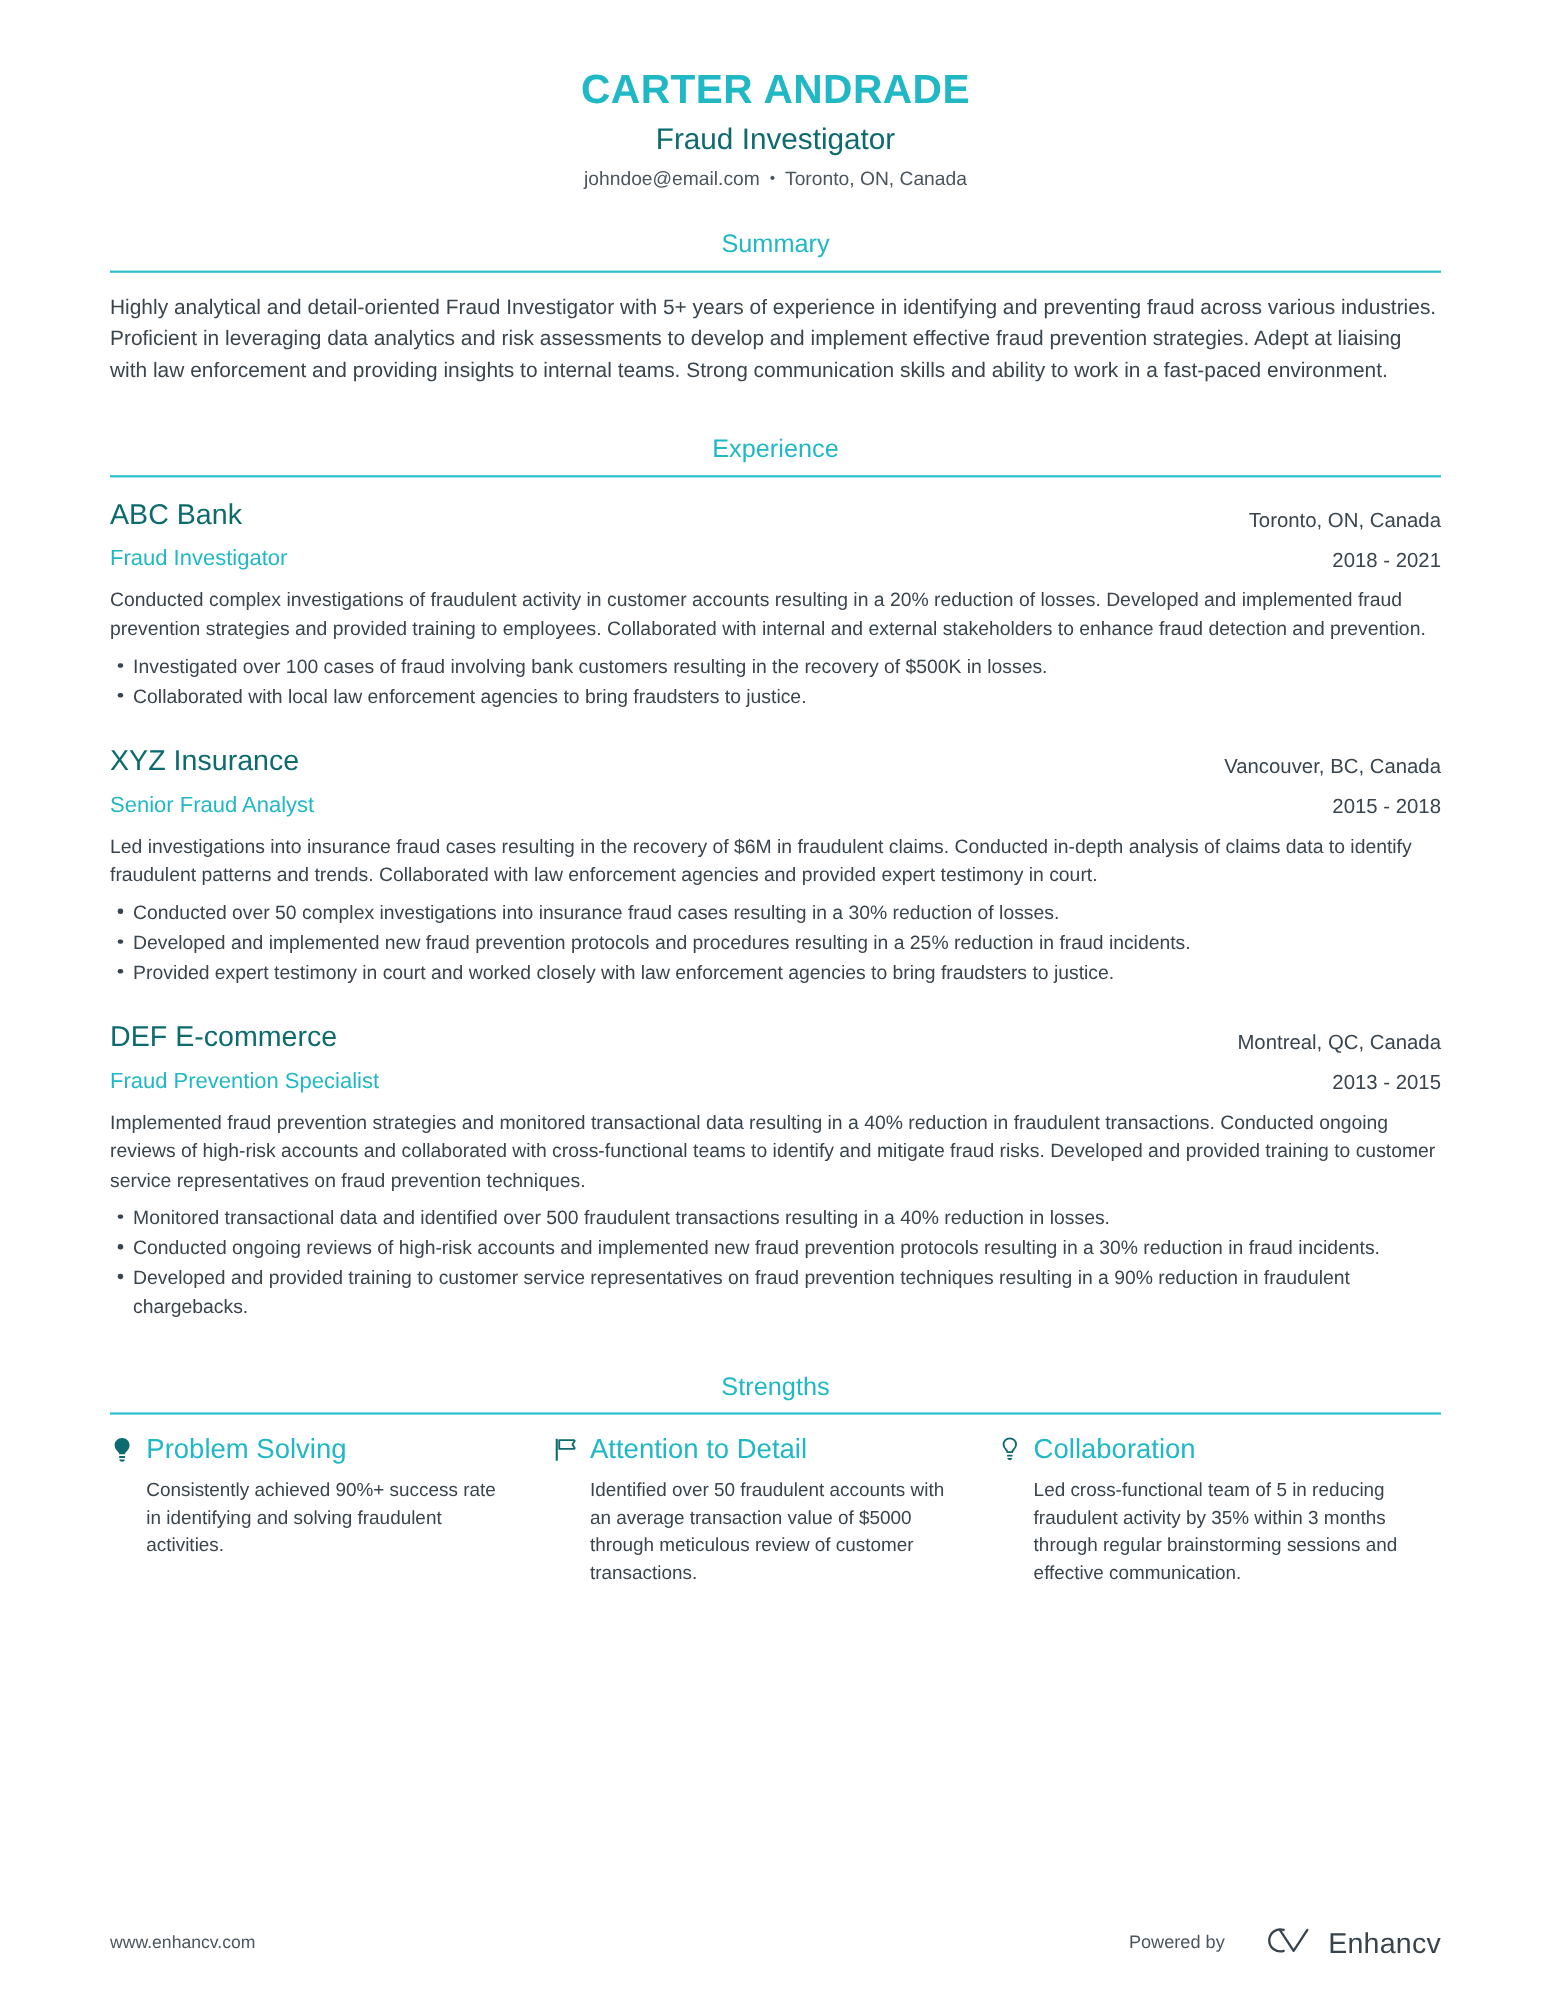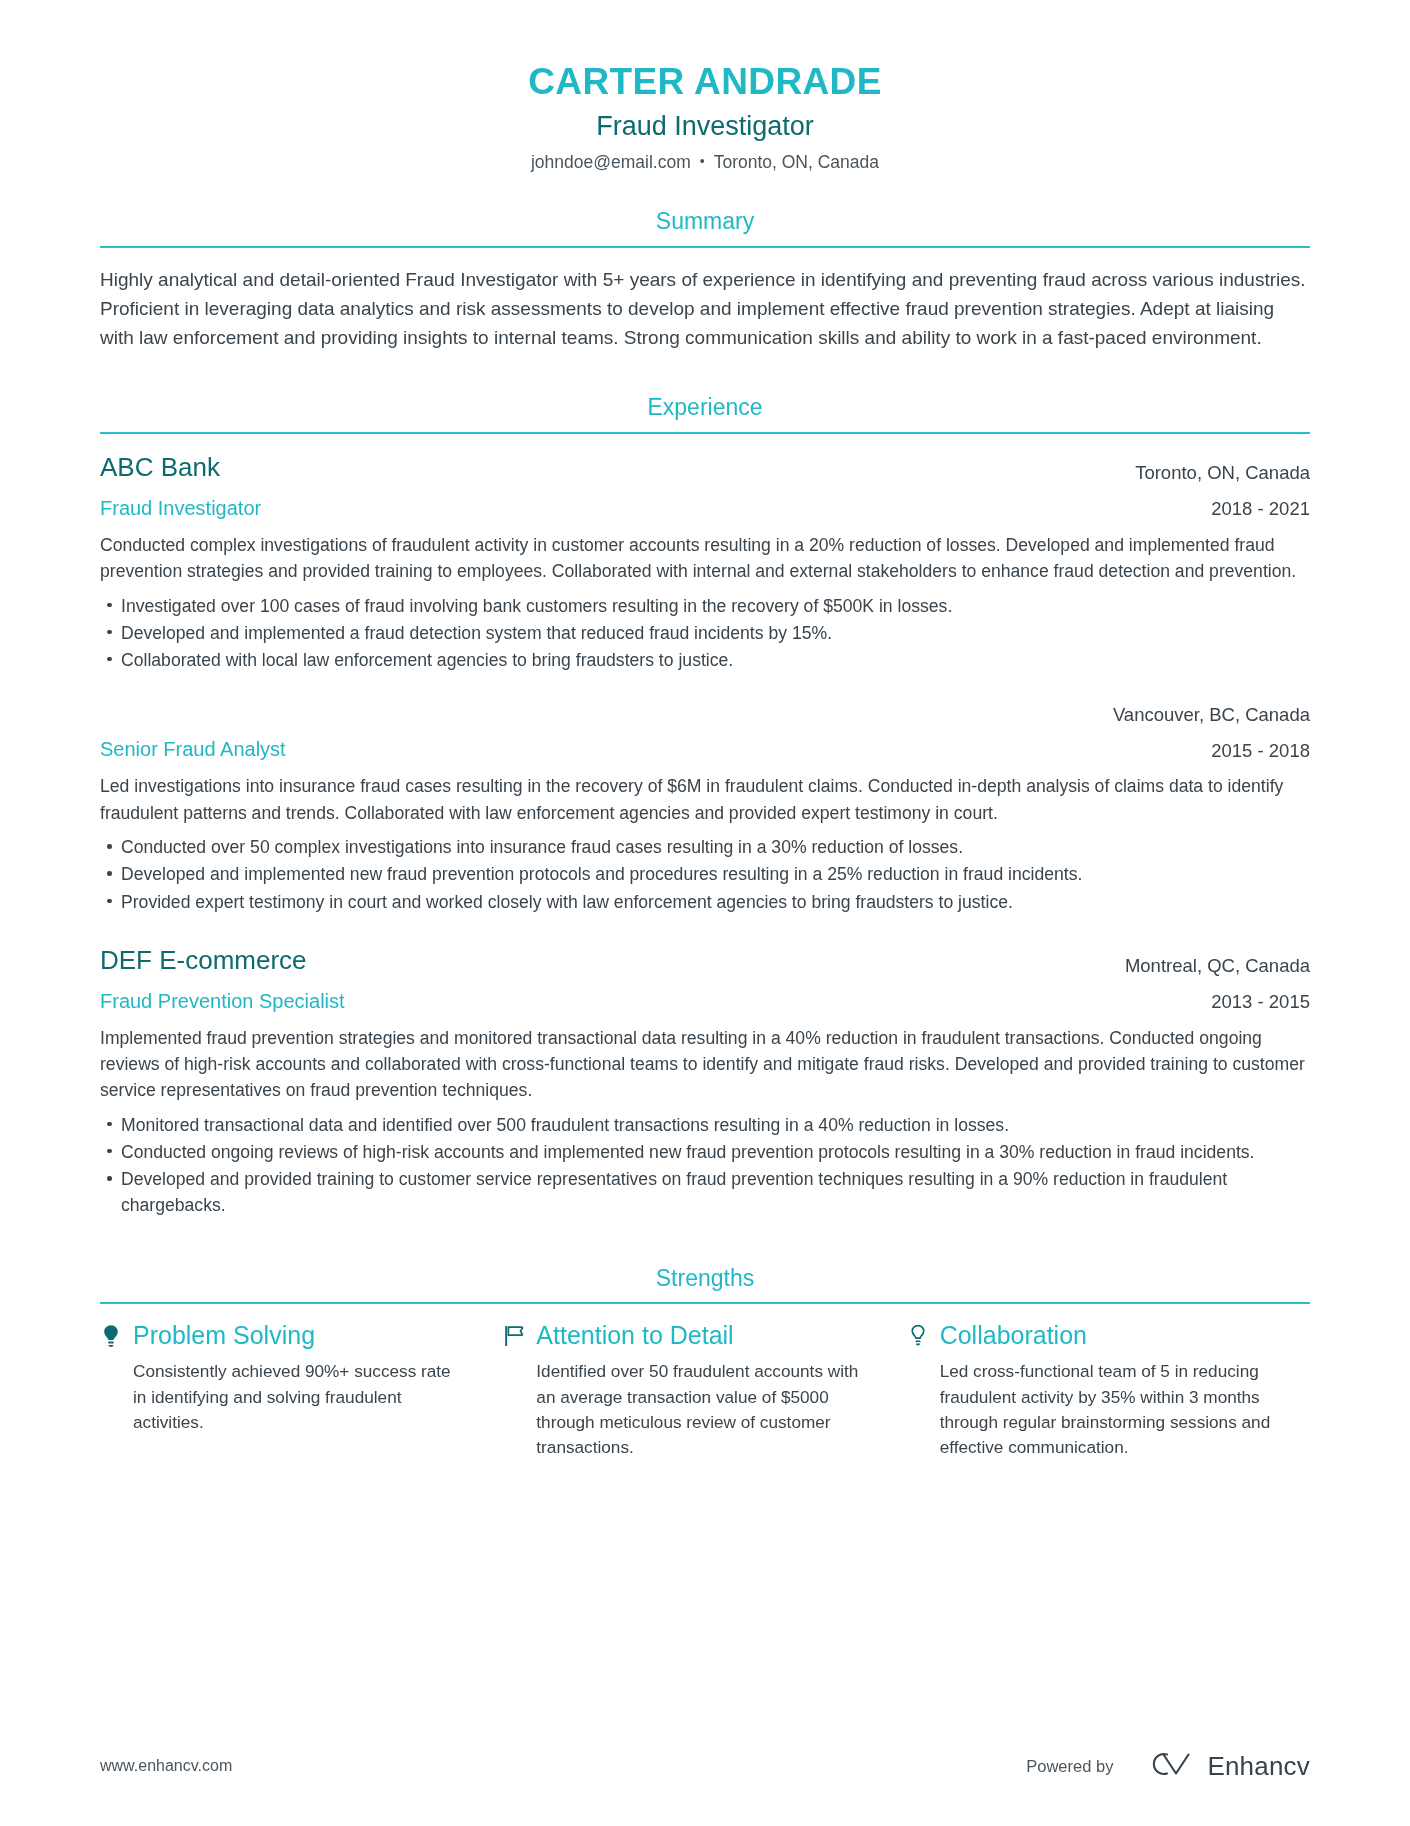--- a/index.html
+++ b/index.html
@@ -267,28 +267,28 @@
             <div class="role">Fraud Investigator</div>
           </div>
           <div class="entry-right">
             <div class="location">Toronto, ON, Canada</div>
             <div class="dates">2018 - 2021</div>
           </div>
         </div>
         <div class="entry-desc">Conducted complex investigations of fraudulent activity in customer accounts resulting in a 20% reduction of losses. Developed and implemented fraud prevention strategies and provided training to employees. Collaborated with internal and external stakeholders to enhance fraud detection and prevention.</div>
         <ul class="bullets">
           <li>Investigated over 100 cases of fraud involving bank customers resulting in the recovery of $500K in losses.</li>
-          <li>Developed and implemented a fraud detection system that reduced fraud incidents by 15%.</li>
           <li>Collaborated with local law enforcement agencies to bring fraudsters to justice.</li>
         </ul>
       </div>
 
       <div class="entry">
         <div class="entry-head">
           <div class="entry-left">
+            <div class="company">XYZ Insurance</div>
             <div class="role">Senior Fraud Analyst</div>
           </div>
           <div class="entry-right">
             <div class="location">Vancouver, BC, Canada</div>
             <div class="dates">2015 - 2018</div>
           </div>
         </div>
         <div class="entry-desc">Led investigations into insurance fraud cases resulting in the recovery of $6M in fraudulent claims. Conducted in-depth analysis of claims data to identify fraudulent patterns and trends. Collaborated with law enforcement agencies and provided expert testimony in court.</div>
         <ul class="bullets">
           <li>Conducted over 50 complex investigations into insurance fraud cases resulting in a 30% reduction of losses.</li>

